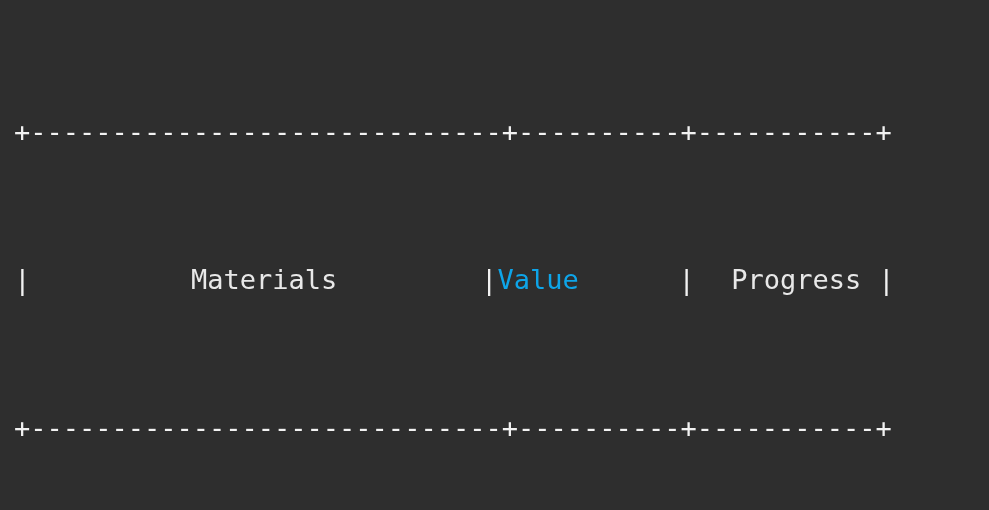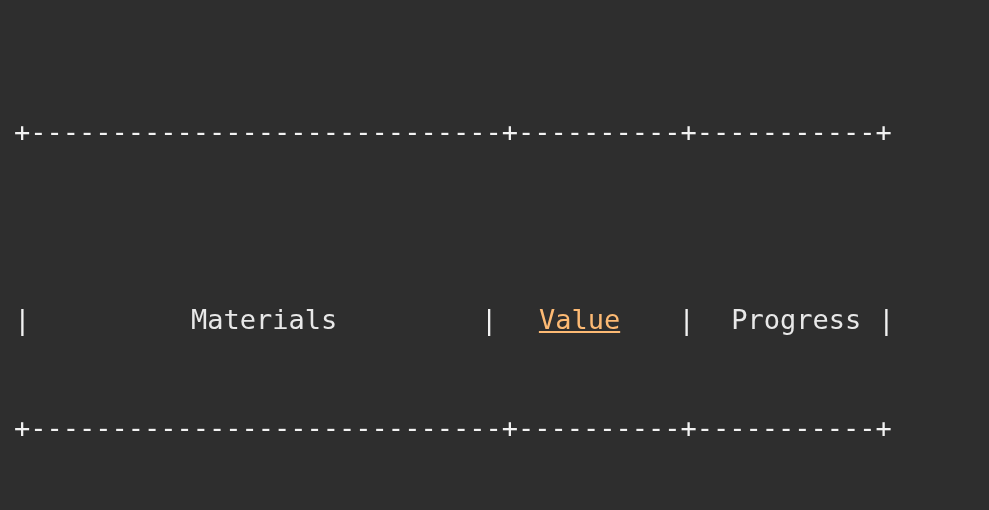--- a/index.html
+++ b/index.html
@@ -57,35 +57,33 @@
     width: 450px;
     text-align: center;
     color: #e8e8e8;
     padding-left: 16.7px;
     box-sizing: border-box;
   }
 
   .col-value {
     display: inline-block;
     width: 181px;
-    text-align: center;
-    color: #fdba74;
+    text-align: left;
+    color: #0ea5e9;
     padding-right: 16.7px;
     box-sizing: border-box;
-    text-decoration: underline;
   }
 
   .col-progress {
     display: inline-block;
     width: 183px;
     text-align: right;
     color: #e8e8e8;
     padding-right: 16.7px;
     box-sizing: border-box;
-    margin-top: 40px;
   }
 </style>
 </head>
 <body style="background: rgb(46, 46, 46);">
 
 <div id="terminal" style="background: rgb(46, 46, 46);">
   <div class="ascii-table" style="color: rgb(232, 232, 232);">
 
     <span class="trow border-line" style="color: rgb(242, 242, 242);">+-----------------------------+----------+-----------+</span>
 

